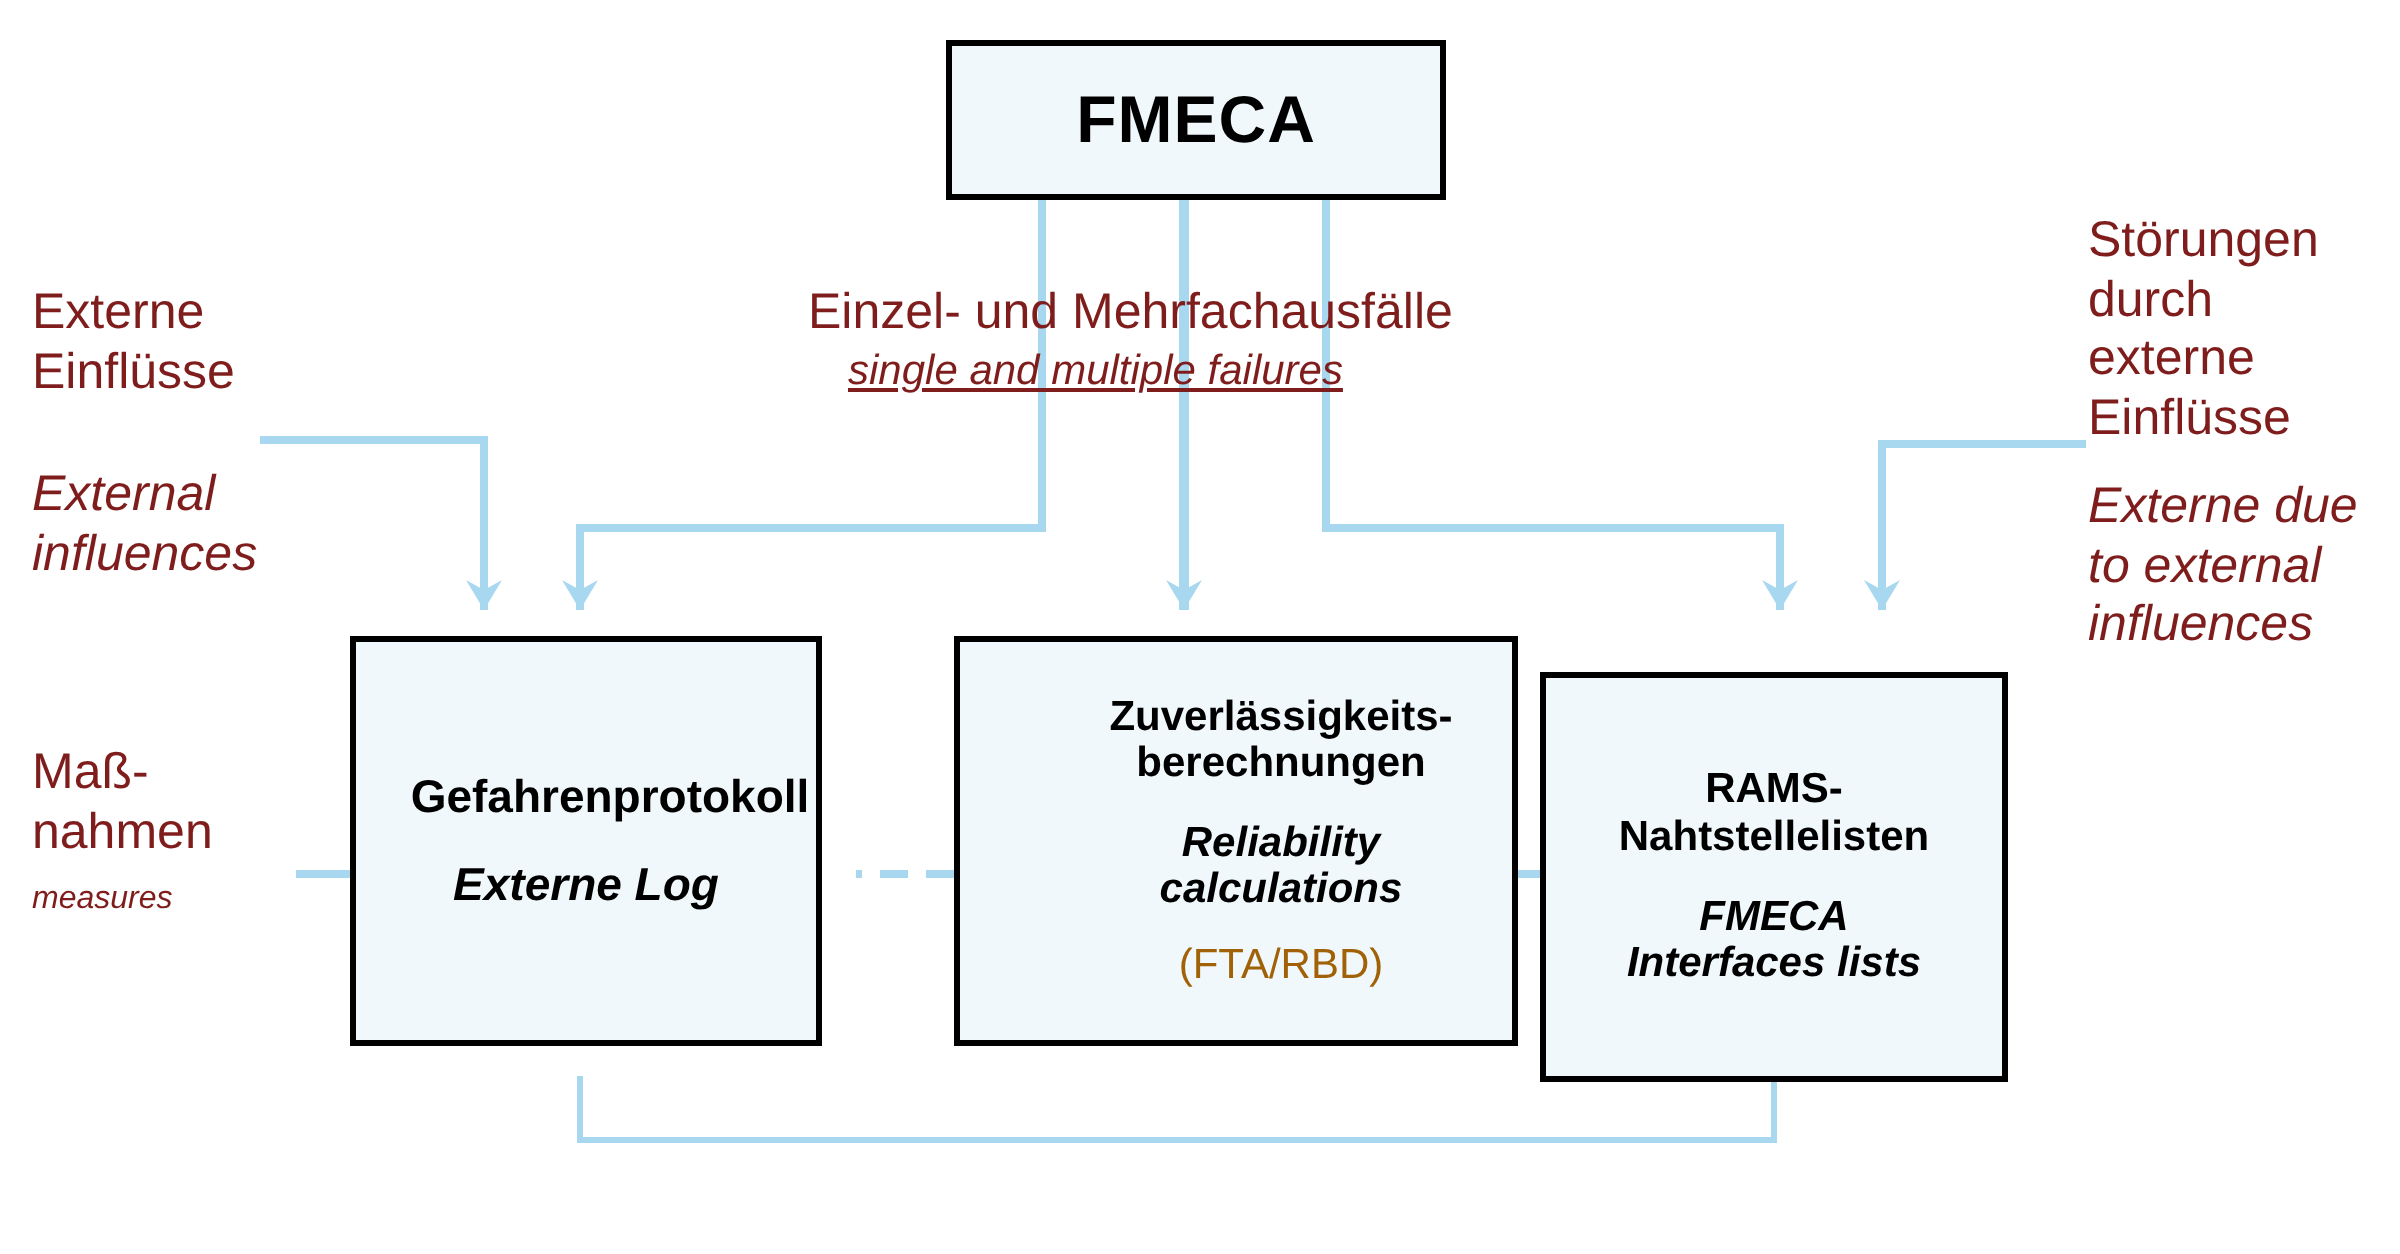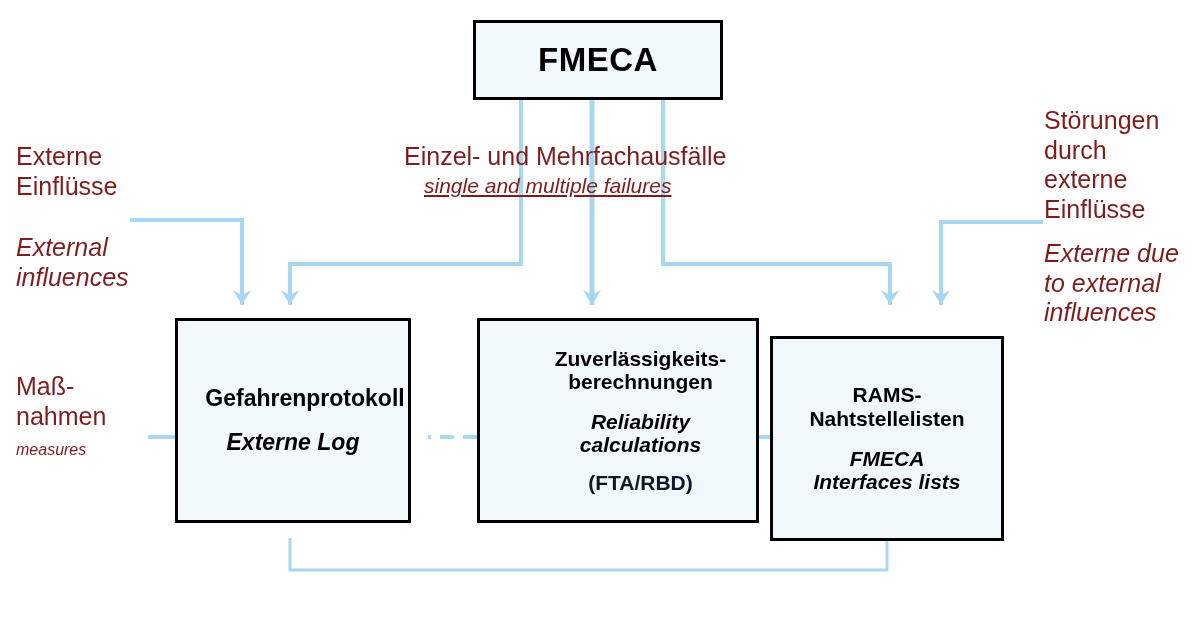--- a/index.html
+++ b/index.html
@@ -39,22 +39,22 @@
     color: #000000;
     line-height: 1.12;
   }
   .box-sub {
     font-weight: bold;
     font-style: italic;
     color: #000000;
     line-height: 1.12;
   }
   .box-note {
-    font-weight: bold;
-    color: #0f172a;
+    font-weight: normal;
+    color: #a16207;
     line-height: 1.12;
   }
   .label {
     position: absolute;
     color: #7f1d1d;
     z-index: 2;
     white-space: pre-line;
   }
   .label-de {
     font-weight: normal;

